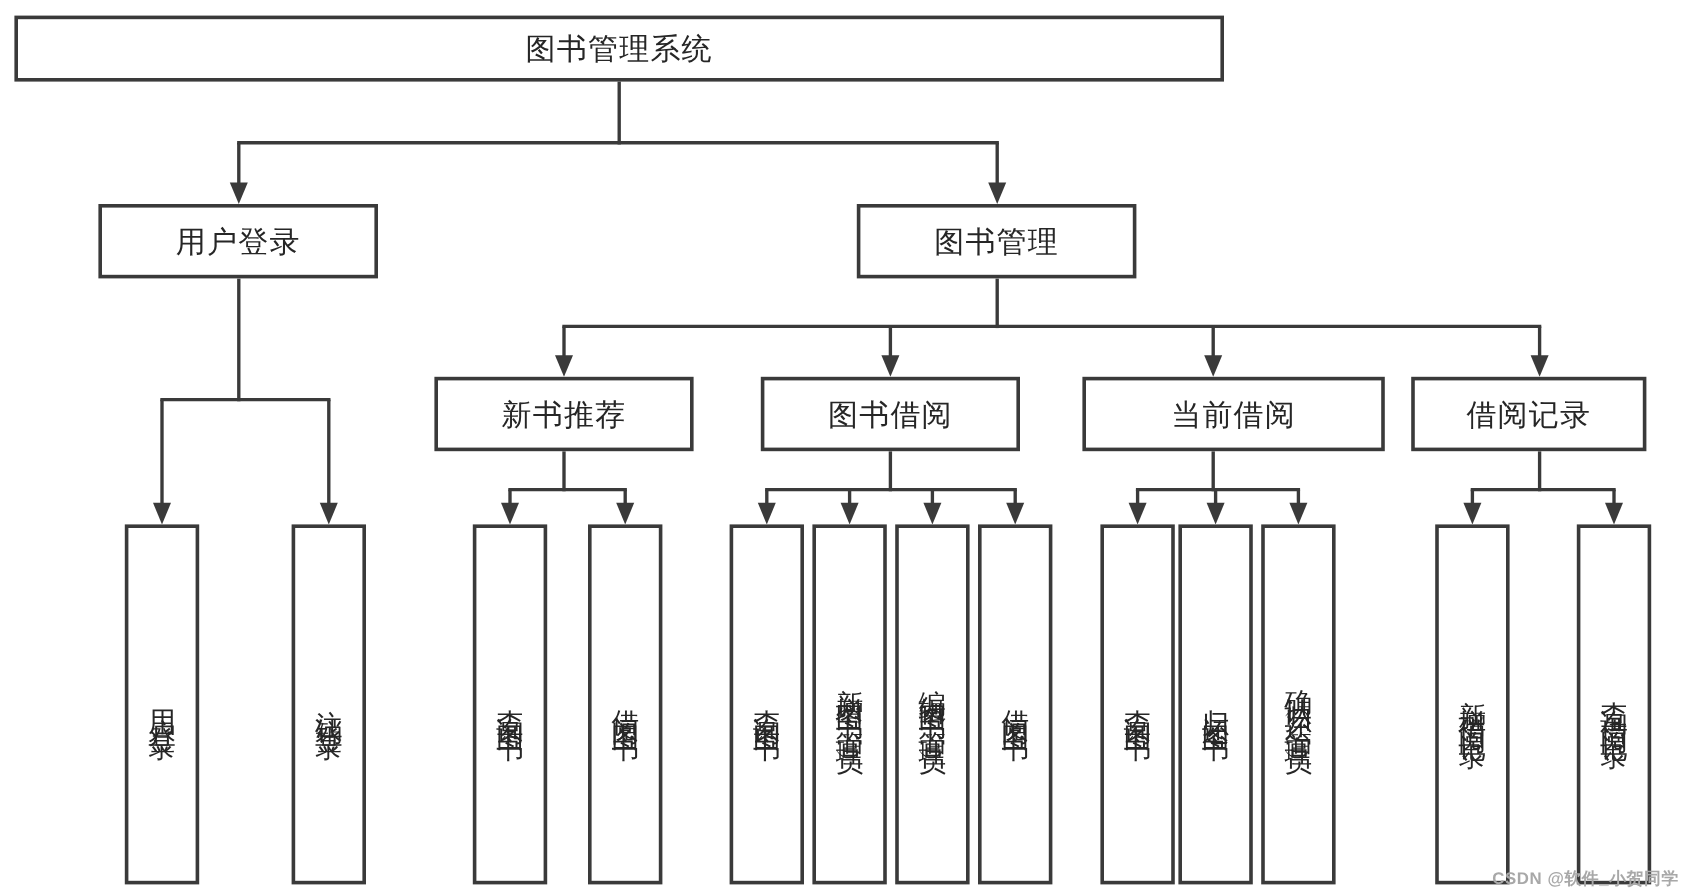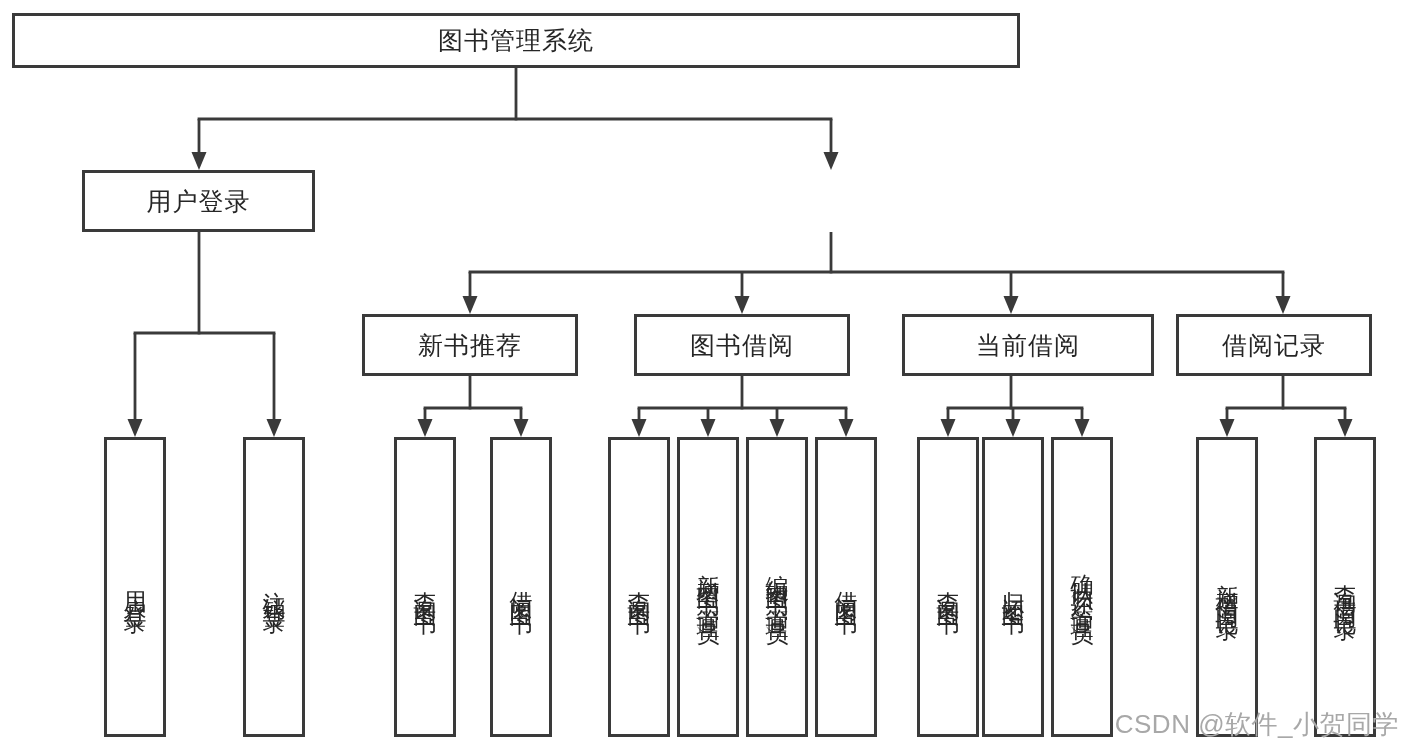--- a/index.html
+++ b/index.html
@@ -48,24 +48,25 @@
     font-size: 23px;
     letter-spacing: 7px;
     line-height: 1;
     white-space: nowrap;
   }
   .watermark {
     position: absolute;
     right: 6px;
     bottom: 5px;
     z-index: 3;
-    font-size: 26px;
+    font-size: 14px;
     color: #a8a8a8;
     letter-spacing: 0.5px;
     white-space: nowrap;
+    font-weight: bold;
   }
 </style>
 </head>
 <body>
 
 <div class="canvas">
 
   <svg class="connectors" width="1405" height="747" viewBox="0 0 1405 747" fill="none" stroke="#3a3a3a" stroke-width="2.8">
 
     <line x1="516" y1="67" x2="516" y2="120.4"></line>
@@ -128,20 +129,23 @@
     <path d="M1337.5 419 L1352.5 419 L1345 437 Z" fill="#3a3a3a" stroke="none"></path>
   </svg>
 
   <div class="box lvl-root">
     <span class="h-label">图书管理系统</span>
   </div>
 
   <div class="box lvl2" style="left:82px">
     <span class="h-label">用户登录</span>
   </div>
+  <div class="box lvl2" style="left:714px">
+    <span class="h-label">图书管理</span>
+  </div>
 
   <div class="box lvl3" style="left:634px">
     <span class="h-label">图书借阅</span>
   </div>
   <div class="box lvl3" style="left:362px">
     <span class="h-label">新书推荐</span>
   </div>
   <div class="box lvl3" style="left:902px;width:252px">
     <span class="h-label">当前借阅</span>
   </div>

